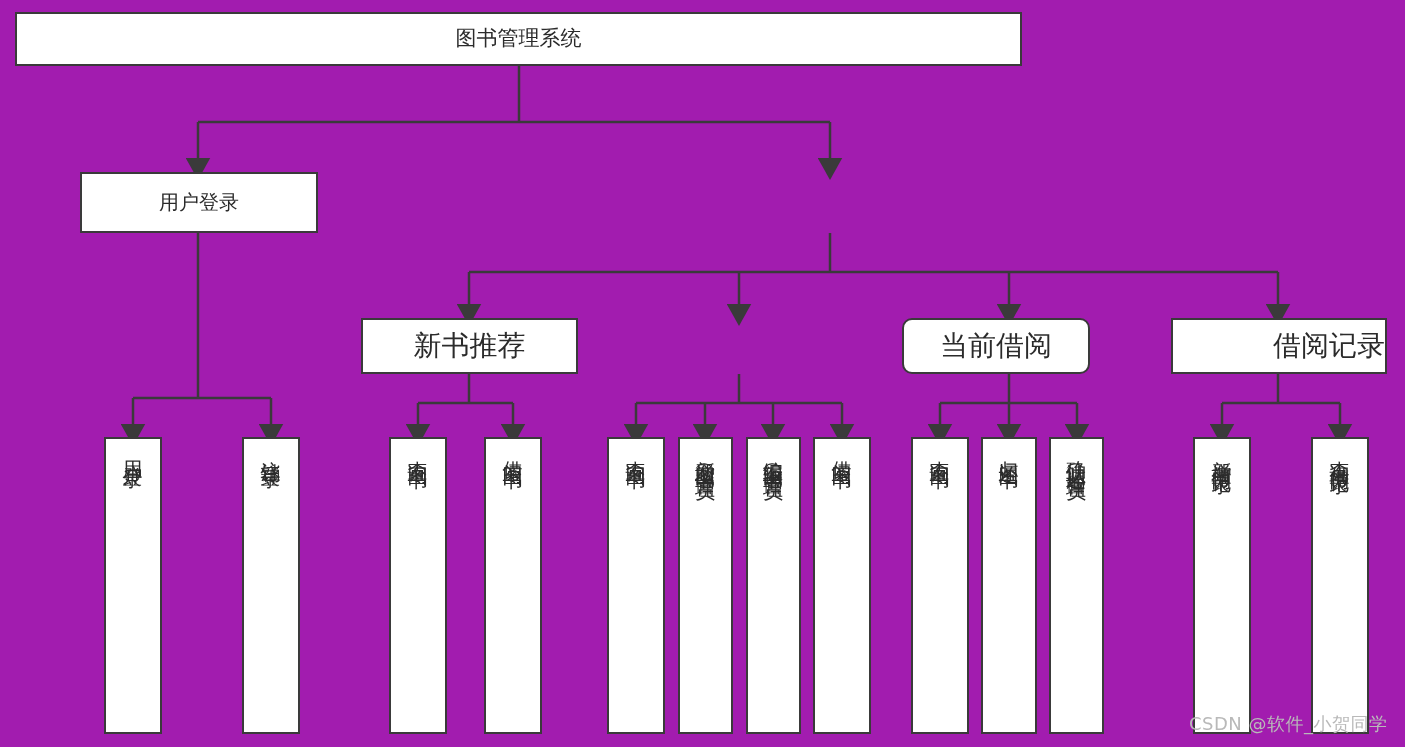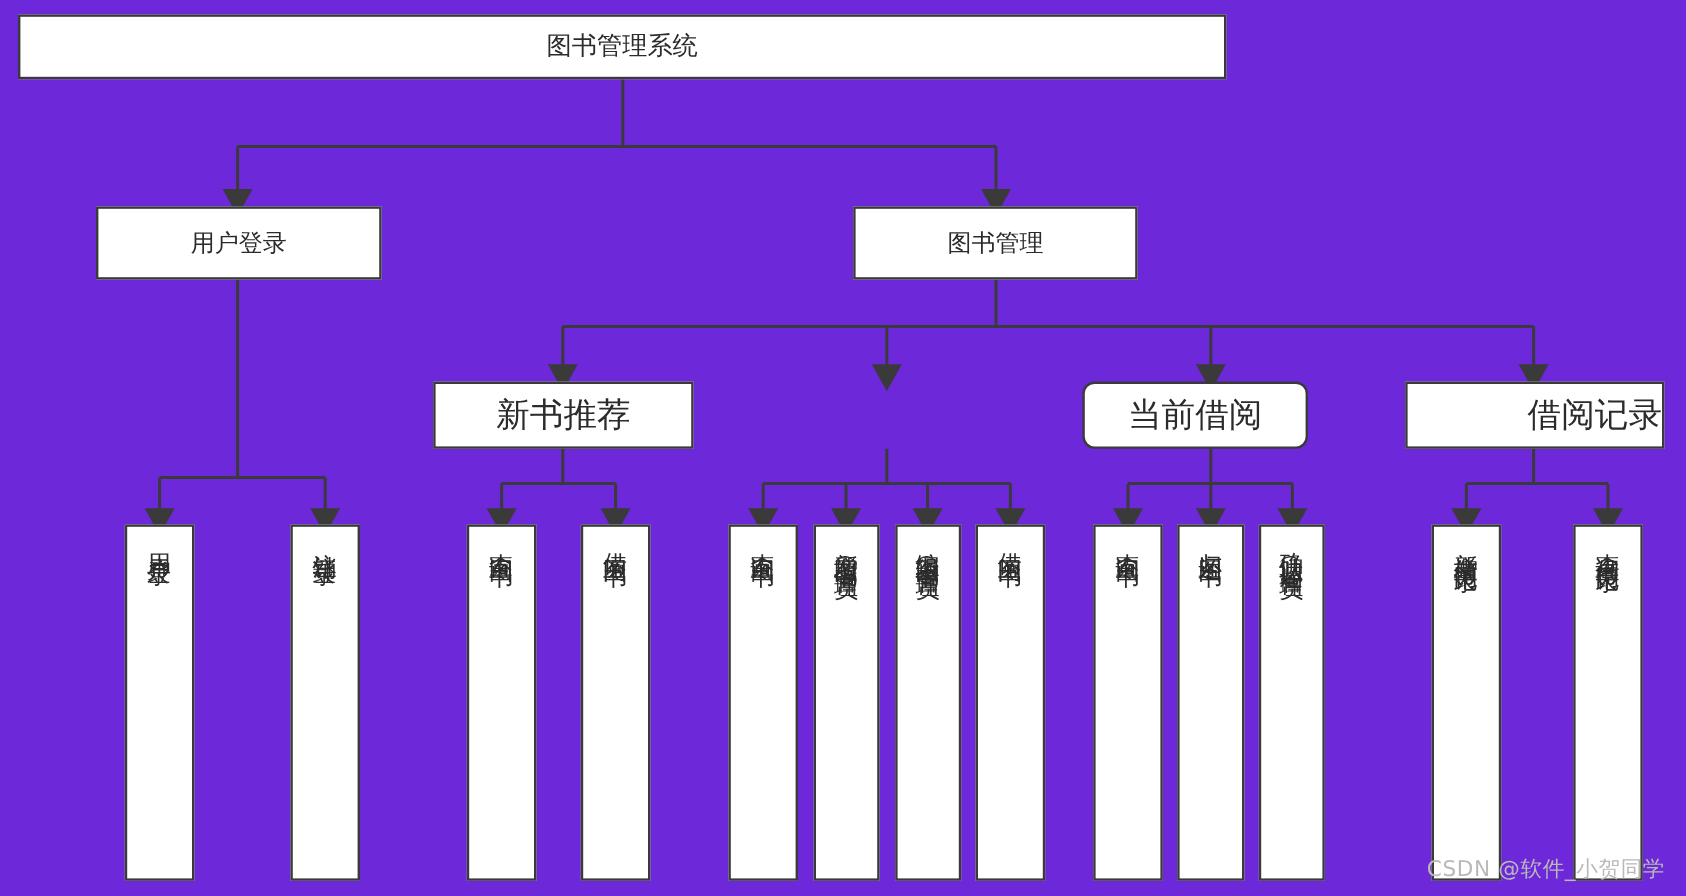--- a/index.html
+++ b/index.html
@@ -7,21 +7,21 @@
     padding: 0;
     background: #ffffff;
   }
   body {
     font-family: "DejaVu Sans", "Liberation Sans", sans-serif;
   }
   #canvas {
     position: relative;
     width: 1405px;
     height: 747px;
-    background: #6d28d9;
+    background: #a21caf;
     overflow: hidden;
   }
   #edges {
     position: absolute;
     left: 0;
     top: 0;
     width: 1405px;
     height: 747px;
   }
   .node {
@@ -129,23 +129,20 @@
     <path d="M1340,403 L1340,426" stroke="#3a3a3a" stroke-width="2.5" fill="none" marker-end="url(#arrow)"></path>
   </svg>
 
   <div class="node root" style="left:15px; top:12px; width:1007px; height:54px;">
     <span class="node-label">图书管理系统</span>
   </div>
 
   <div class="node level1" style="left:80px; top:172px; width:238px; height:61px;">
     <span class="node-label">用户登录</span>
   </div>
-  <div class="node level1" style="left:711px; top:172px; width:237px; height:61px;">
-    <span class="node-label">图书管理</span>
-  </div>
 
   <div class="node level2" style="left:361px; top:318px; width:217px; height:56px;">
     <span class="node-label">新书推荐</span>
   </div>
   <div class="node level2" style="left:902px; top:318px; width:188px; height:56px;border-radius:10px;">
     <span class="node-label">当前借阅</span>
   </div>
   <div class="node level2" style="left:1171px; top:318px; width:216px; height:56px;justify-content:flex-end;">
     <span class="node-label">借阅记录</span>
   </div>

